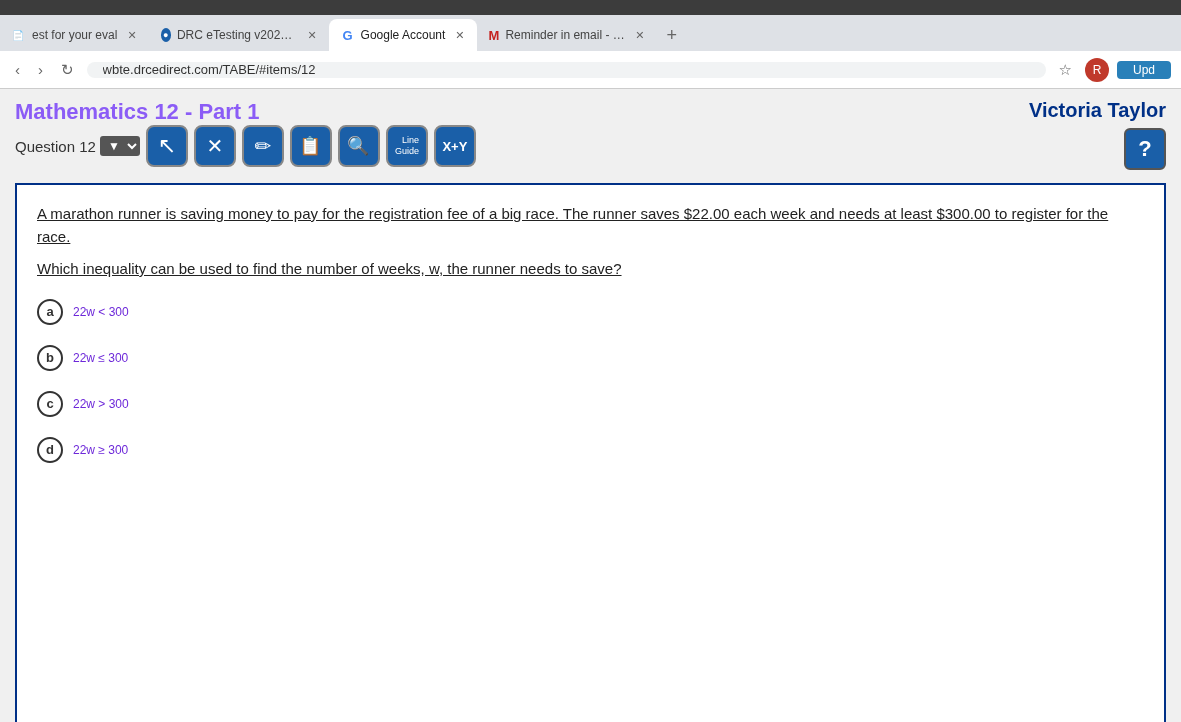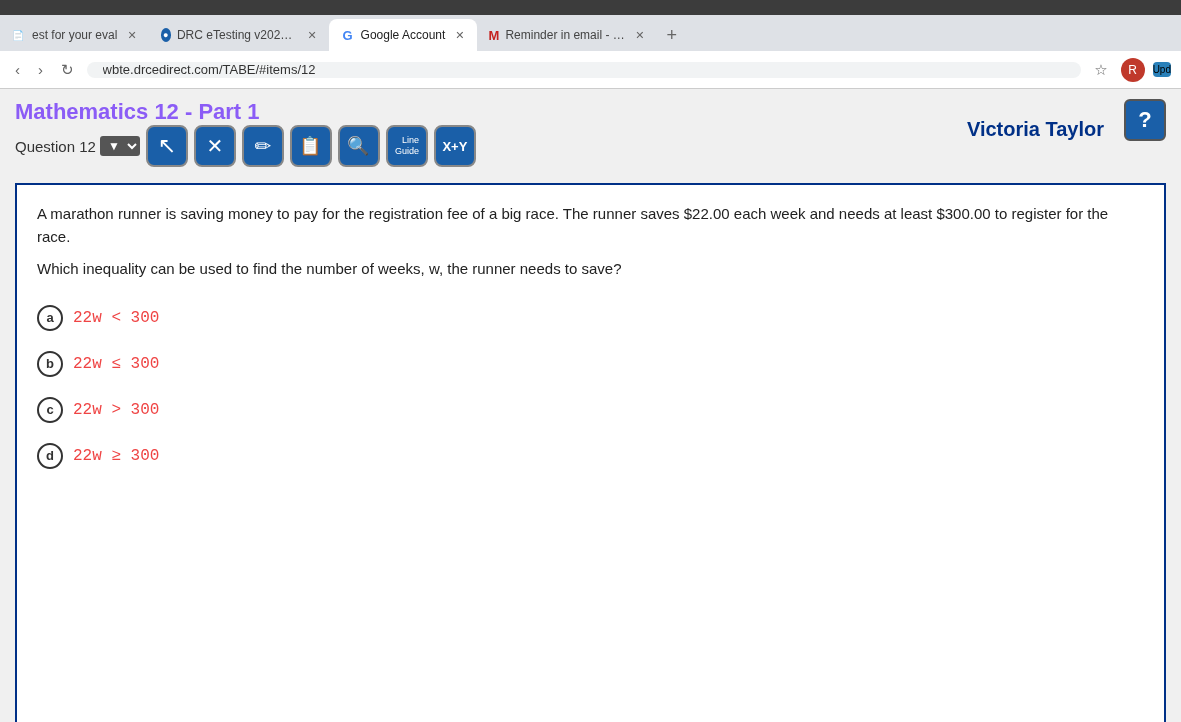--- a/index.html
+++ b/index.html
@@ -38,29 +38,29 @@
     .help-btn {
       margin-left: auto; width: 42px; height: 42px; background: #1a5fa8; border: 2px solid #555;
       border-radius: 6px; color: #fff; font-size: 22px; font-weight: bold; display: flex;
       align-items: center; justify-content: center; cursor: pointer;
     }
 
     .question-box {
       border: 2px solid #003087; background: #fff; padding: 18px 20px;
       height: calc(722px - 89px - 80px); overflow: hidden;
     }
-    .question-text { font-size: 15px; color: #222; line-height: 1.5; margin-bottom: 24px; }
+    .question-text { font-size: 15px; color: #222; line-height: 1.5; margin-bottom: 18px; text-decoration: underline; }
     .question-text p { margin-bottom: 10px; }
     .answer-choice { display: flex; align-items: center; margin-bottom: 20px; gap: 10px; cursor: pointer; }
     .choice-circle {
       width: 26px; height: 26px; border: 2px solid #333; border-radius: 50%;
       display: flex; align-items: center; justify-content: center; font-size: 13px;
       font-weight: bold; color: #333; flex-shrink: 0;
     }
-    .choice-text { font-size: 16px; color: #ef4444; font-family: Liberation Mono, monospace; }
+    .choice-text { font-size: 12px; color: #6d28d9; }
   </style>
 </head>
 <body>
 
 <div class="browser-chrome"></div>
 <div class="tab-bar">
   <div class="tab">
     <span class="tab-favicon">📄</span>
     <span style="max-width:110px;overflow:hidden;text-overflow:ellipsis;">est for your eval</span>
     <span class="tab-close">✕</span>
@@ -83,21 +83,21 @@
   <button class="tab-add">+</button>
 </div>
 
 <div class="address-bar-row">
   <button class="browser-btn">‹</button>
   <button class="browser-btn">›</button>
   <button class="browser-btn">↻</button>
   <input class="address-bar" type="text" value="wbte.drcedirect.com/TABE/#items/12" style="">
   <button class="browser-btn">☆</button>
   <button class="browser-btn" style="background:#c0392b;color:#fff;border-radius:50%;width:24px;height:24px;font-size:12px;display:flex;align-items:center;justify-content:center;">R</button>
-  <button class="browser-btn" style="background:#2980b9;color:#000000;border-radius:4px;padding:2px 0;font-size:10px;">Upd</button>
+  <button class="browser-btn" style="background:#2980b9;color:#ffffff;border-radius:4px;padding:2px 16px;font-size:12px;">Upd</button>
 </div>
 
 <div class="main-content">
 
   <div class="test-header">
     <div>
       <div class="test-title">Mathematics 12 - Part 1</div>
       <div class="toolbar-row">
         <span class="question-label">
           <span>Question 12</span>
@@ -110,21 +110,21 @@
         <div class="tool-btn" title="Eliminate" style="font-size:20px;">✕</div>
         <div class="tool-btn" title="Pencil" style="font-size:20px;">✏</div>
         <div class="tool-btn" title="Notepad" style="font-size:18px;">📋</div>
         <div class="tool-btn" title="Magnify" style="font-size:18px;">🔍</div>
         <div class="tool-btn line-guide" title="Line Guide">
           <span style="font-size:9px;line-height:1.2;">Line<br>Guide</span>
         </div>
         <div class="tool-btn" title="Formula Sheet" style="font-size:13px;font-weight:bold;">X+Y</div>
       </div>
     </div>
-    <div style="display:flex;flex-direction:row;align-items:flex-end;gap:20px;">
+    <div style="display:flex;flex-direction:column;align-items:flex-end;gap:6px;">
       <div class="user-name">Victoria Taylor</div>
       <div class="help-btn">?</div>
     </div>
   </div>
 
   <div class="question-box">
     <div class="question-text">
       <p>A marathon runner is saving money to pay for the registration fee of a big race. The runner saves $22.00 each week and needs at least $300.00 to register for the race.</p>
       <p>Which inequality can be used to find the number of weeks, w, the runner needs to save?</p>
     </div>

